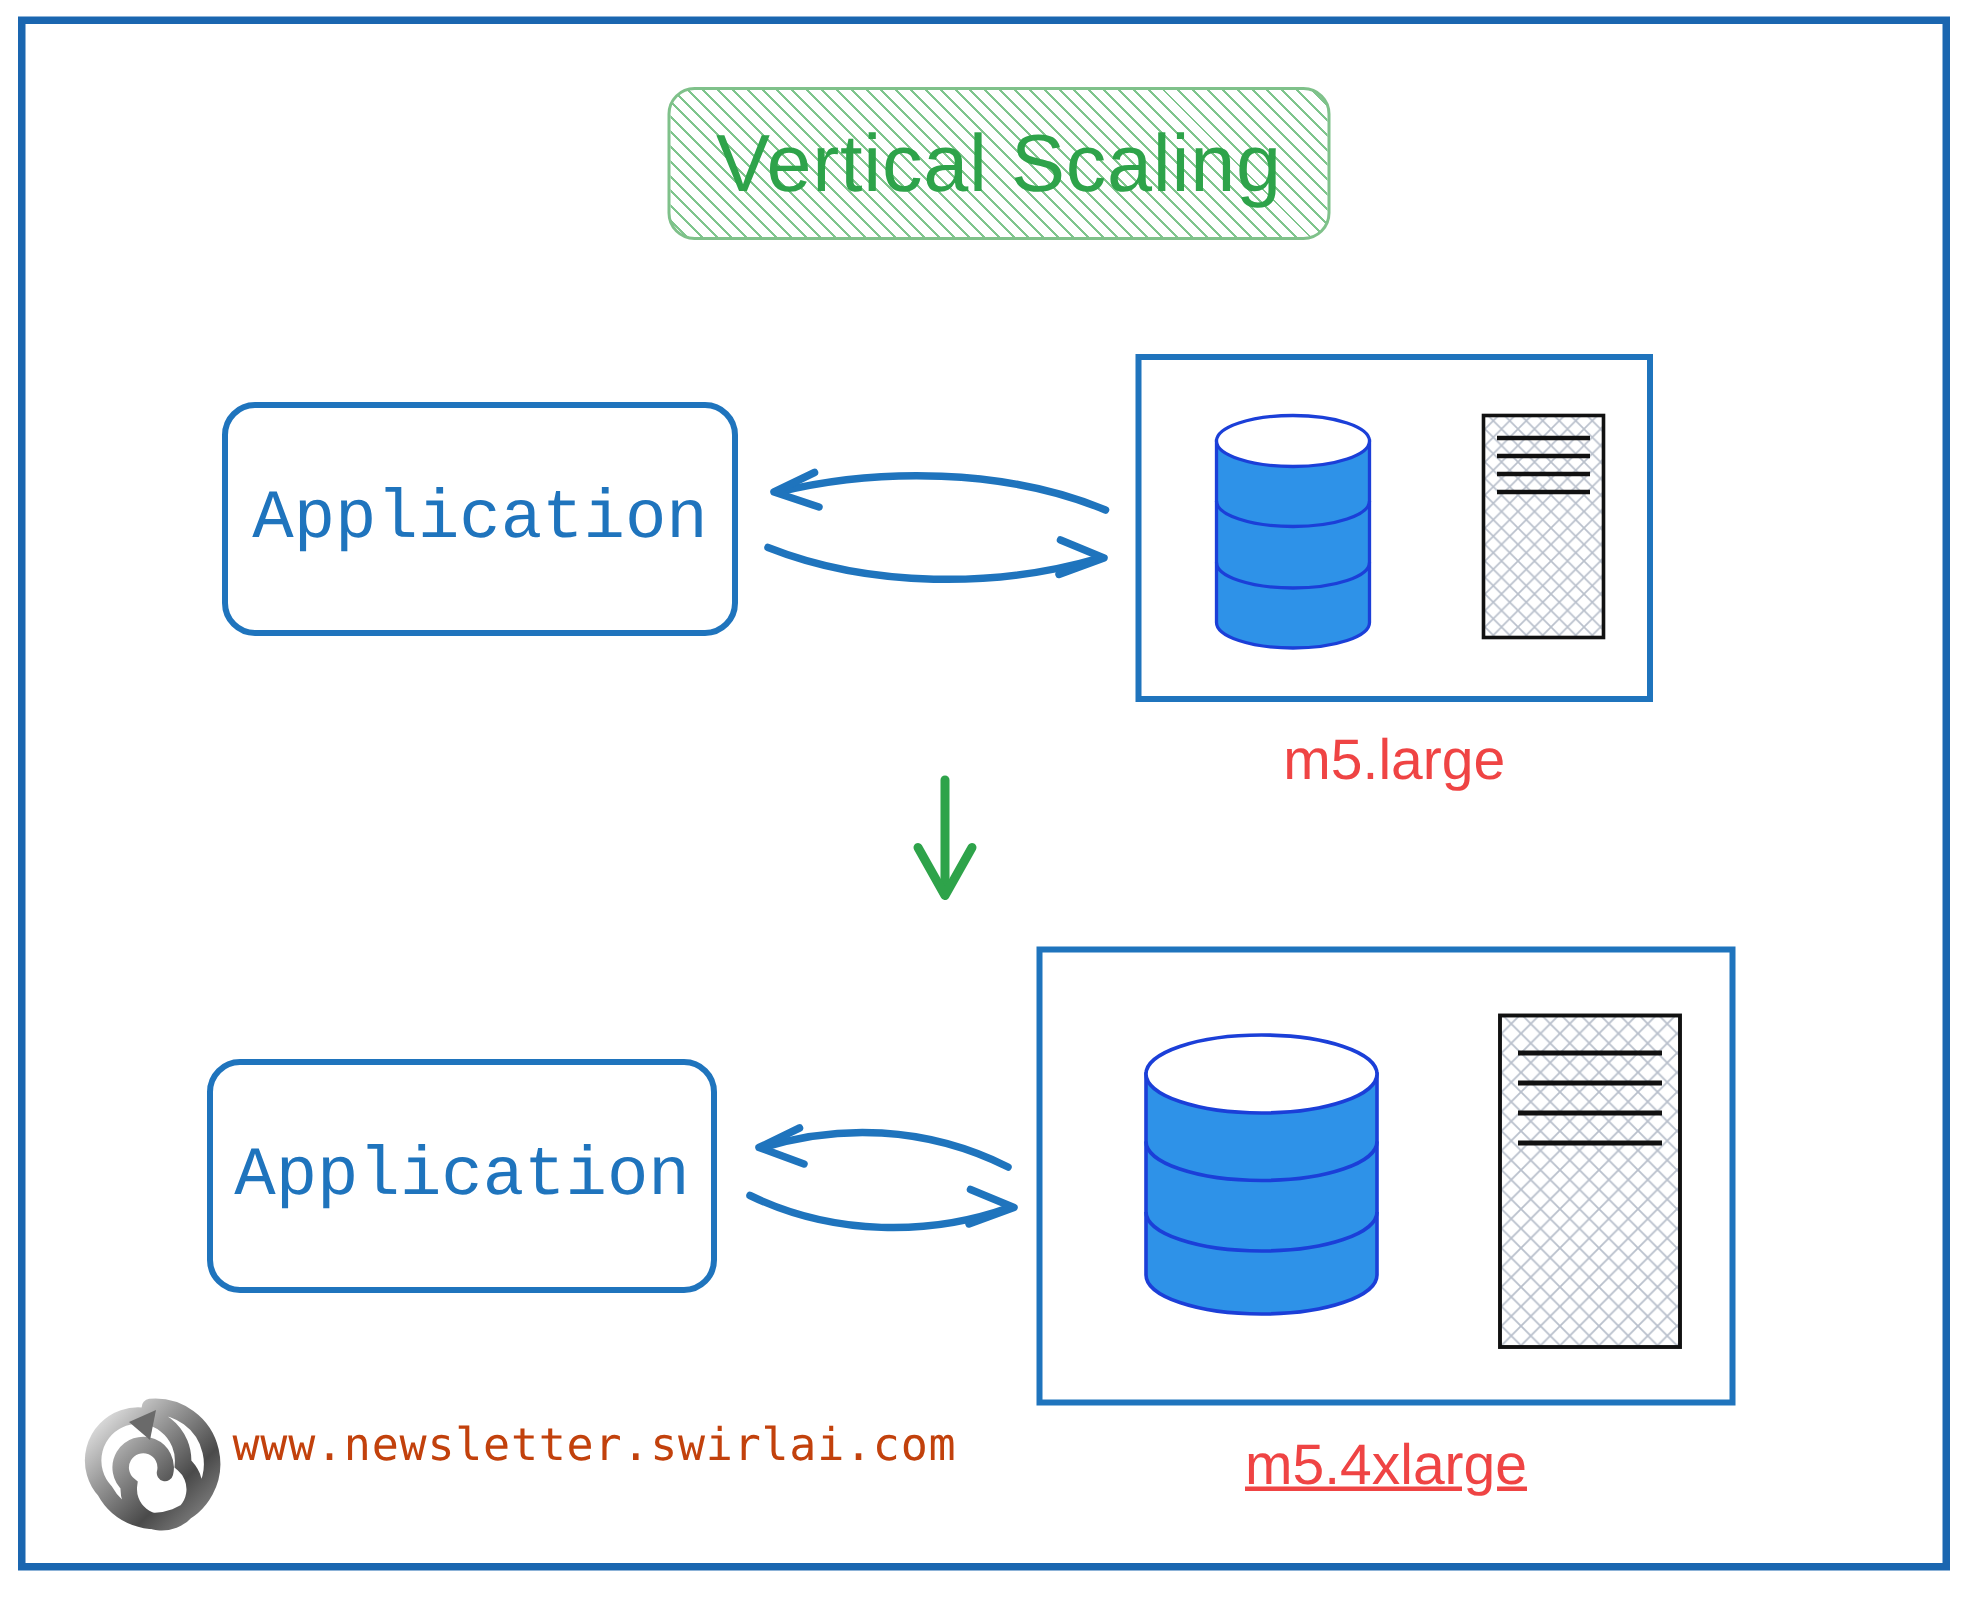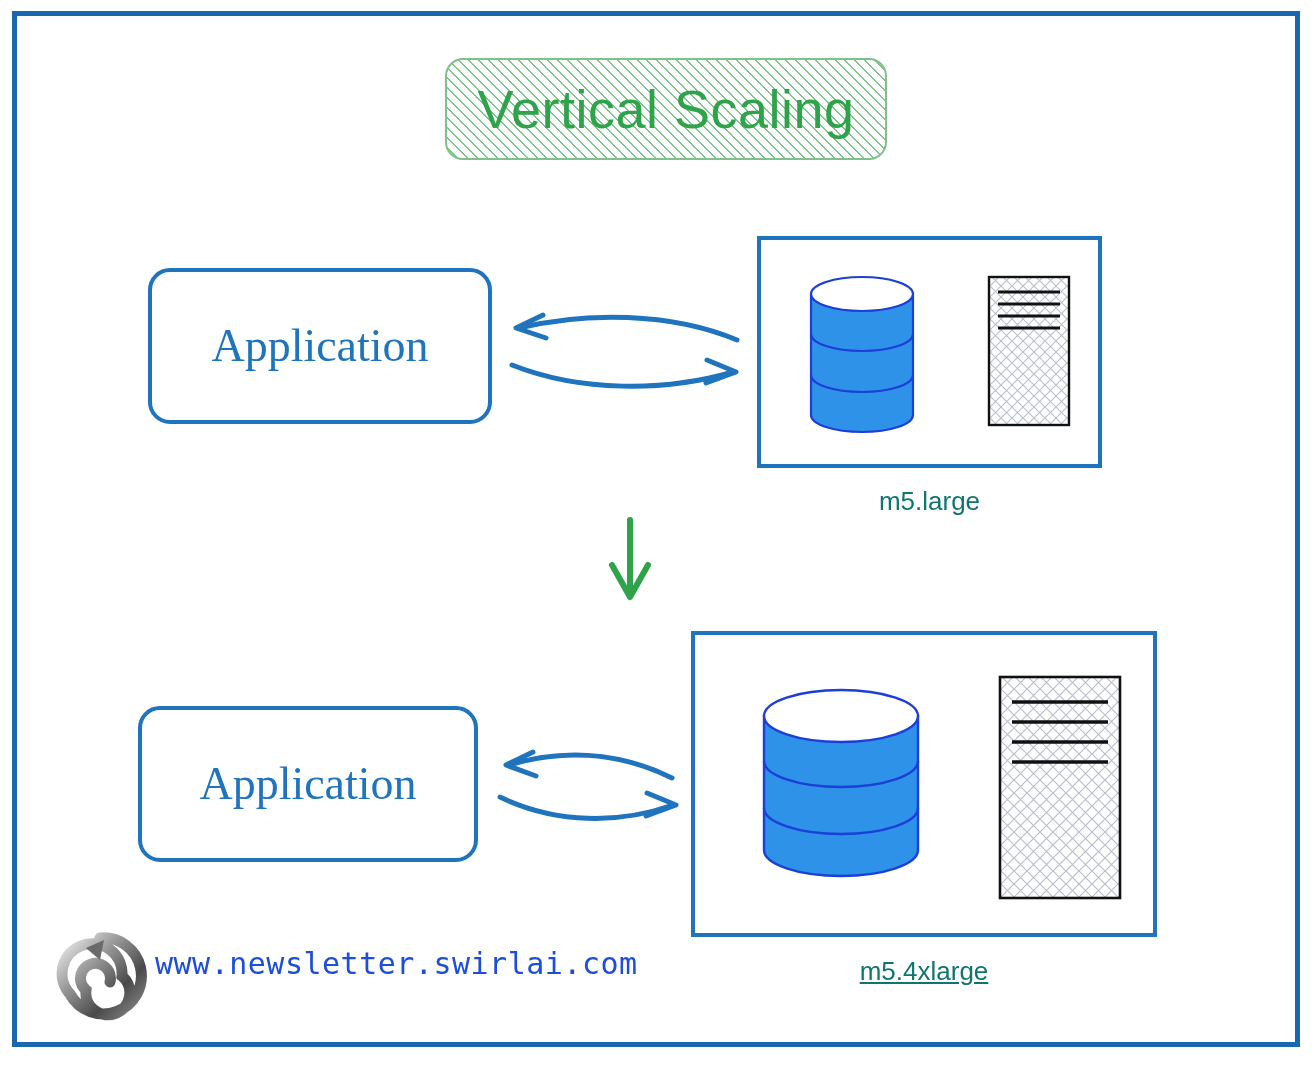--- a/index.html
+++ b/index.html
@@ -68,39 +68,39 @@
     border-radius: 22px;
     background: #ffffff;
     display: flex;
     align-items: center;
     justify-content: center;
   }
   .app-label {
     color: #1f74bd;
     font-size: 46px;
     font-weight: 400;
-    font-family: Liberation Serif, serif;
+    font-family: Liberation Mono, monospace;
     line-height: 1;
   }
   #app-box-top    { left: 148px; top: 268px; width: 344px; height: 156px; }
   #app-box-bottom { left: 138px; top: 706px; width: 340px; height: 156px; }
   
   .server-box {
     position: absolute;
     box-sizing: border-box;
     border: 4px solid #1f74bd;
     background: #ffffff;
   }
   #server-box-top    { left: 757px; top: 236px; width: 345px; height: 232px; }
   #server-box-bottom { left: 691px; top: 631px; width: 466px; height: 306px; }
   
   .instance-label {
     position: absolute;
-    color: #0f766e;
-    font-size: 26px;
+    color: #ef4444;
+    font-size: 38px;
     font-family: "Liberation Sans", sans-serif;
     text-align: center;
     line-height: 1;
   }
   #instance-label-top    { left: 757px; top: 488px; width: 345px; }
   #instance-label-bottom { left: 691px; top: 958px; width: 466px; text-decoration: underline; }
   
   .svg-layer {
     position: absolute;
     left: 0;
@@ -114,21 +114,21 @@
     position: absolute;
     left: 55px;
     top: 928px;
     display: flex;
     align-items: center;
   }
   .footer-url {
     margin-left: 28px;
     font-family: "DejaVu Sans Mono", monospace;
     font-size: 30px;
-    color: #1d4ed8;
+    color: #c2410c;
     letter-spacing: 0.5px;
     line-height: 1;
   }
 </style>
 </head>
 <body>
 
 <div id="canvas">
 
   <div class="outer-frame"></div>

